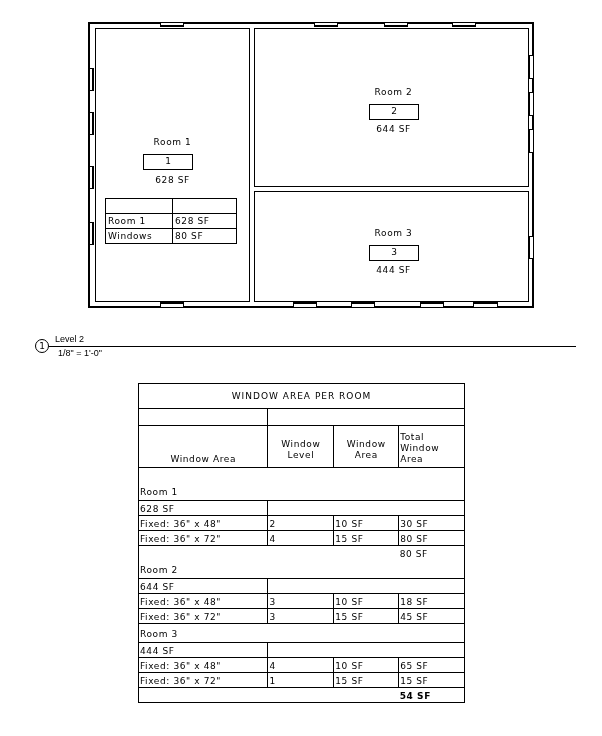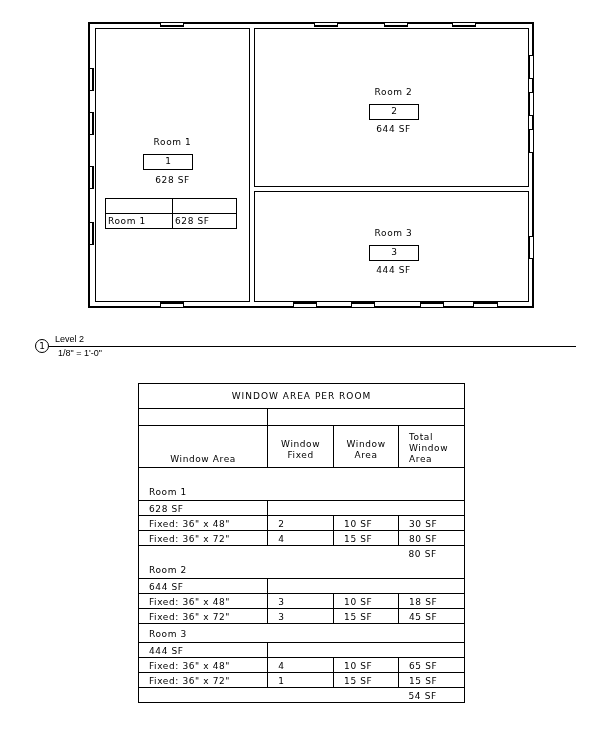--- a/index.html
+++ b/index.html
@@ -11,21 +11,21 @@
     .ctr { text-align:center; }
     .tagbox { position:absolute; border:1px solid #000; box-sizing:border-box; background:#fff;
               font-size:9px; text-align:center; line-height:13px; }
     .win { position:absolute; background:#fff; border:1px solid #000; box-sizing:border-box; }
     .win.h { height:5px; border-bottom-width:2px; }
     .win.hb { height:6px; border-top-width:2px; }
     .win.v { width:5px; border-right-width:2px; }
     .win.vr { width:6px; border-left-width:2px; }
     table { border-collapse:collapse; }
     .sched { position:absolute; left:138px; top:383px; width:327px; font-size:9px; letter-spacing:0.6px; }
-    .sched td { border:1px solid #000; padding:0 10px; vertical-align:bottom; line-height:11px; }
+    .sched td { border:1px solid #000; padding:0 1px; vertical-align:bottom; line-height:11px; }
     .mini { position:absolute; left:105px; top:198px; width:132px; font-size:9px; letter-spacing:0.6px; }
     .mini td { border:1px solid #000; padding:0 2px; height:14px; line-height:11px; vertical-align:middle; }
   </style>
 </head>
 <body>
 
 <div>
 
   <div class="line" style="left:88px;top:22px;width:446px;height:2px;"></div>
   <div class="line" style="left:88px;top:306px;width:446px;height:2px;"></div>
@@ -74,20 +74,24 @@
   <table class="mini">
     <tbody>
         <tr>
       <td style="width:62px;"></td>
       <td></td>
     </tr>
     <tr>
       <td>Room 1</td>
       <td>628 SF</td>
     </tr>
+    <tr>
+      <td>Windows</td>
+      <td>80 SF</td>
+    </tr>
   </tbody>
     </table>
 </div>
 
 <div>
   <div class="abs" style="left:35px;top:339px;width:14px;height:14px;border:1px solid #000;border-radius:50%;box-sizing:border-box;font-size:9px;text-align:center;line-height:12px;">
     <span>1</span>
   </div>
   <div class="line" style="left:49px;top:346px;width:527px;height:1px;"></div>
   <div class="txt" style="left:55px;top:335px;font-family:'Liberation Sans',sans-serif;letter-spacing:0;">Level 2</div>
@@ -106,21 +110,21 @@
     <td colspan="4" style="height:24px;text-align:center;vertical-align:middle;letter-spacing:1px;">WINDOW AREA PER ROOM</td>
   </tr>
   <tr>
     <td style="height:16px;"></td>
     <td colspan="3"></td>
   </tr>
   <tr>
     <td style="height:39px;text-align:center;padding-bottom:2px;">Window Area</td>
     <td style="text-align:center;padding-bottom:6px;">
       <div>Window</div>
-      <div>Fixed</div>
+      <div>Level</div>
     </td>
     <td style="text-align:center;padding-bottom:6px;">
       <div>Window</div>
       <div>Area</div>
     </td>
     <td style="text-align:left;padding-bottom:2px;">
       <div>Total</div>
       <div>Window</div>
       <div>Area</div>
     </td>
@@ -184,16 +188,16 @@
     <td>65 SF</td>
   </tr>
   <tr>
     <td style="height:14px;">Fixed: 36" x 72"</td>
     <td>1</td>
     <td>15 SF</td>
     <td>15 SF</td>
   </tr>
   <tr>
     <td colspan="3" style="height:14px;border-right:none;"></td>
-    <td style="border-left:none;">54 SF</td>
+    <td style="border-left:none;font-weight:bold;">54 SF</td>
   </tr>
 </tbody>
   </table>
 
 </body></html>

